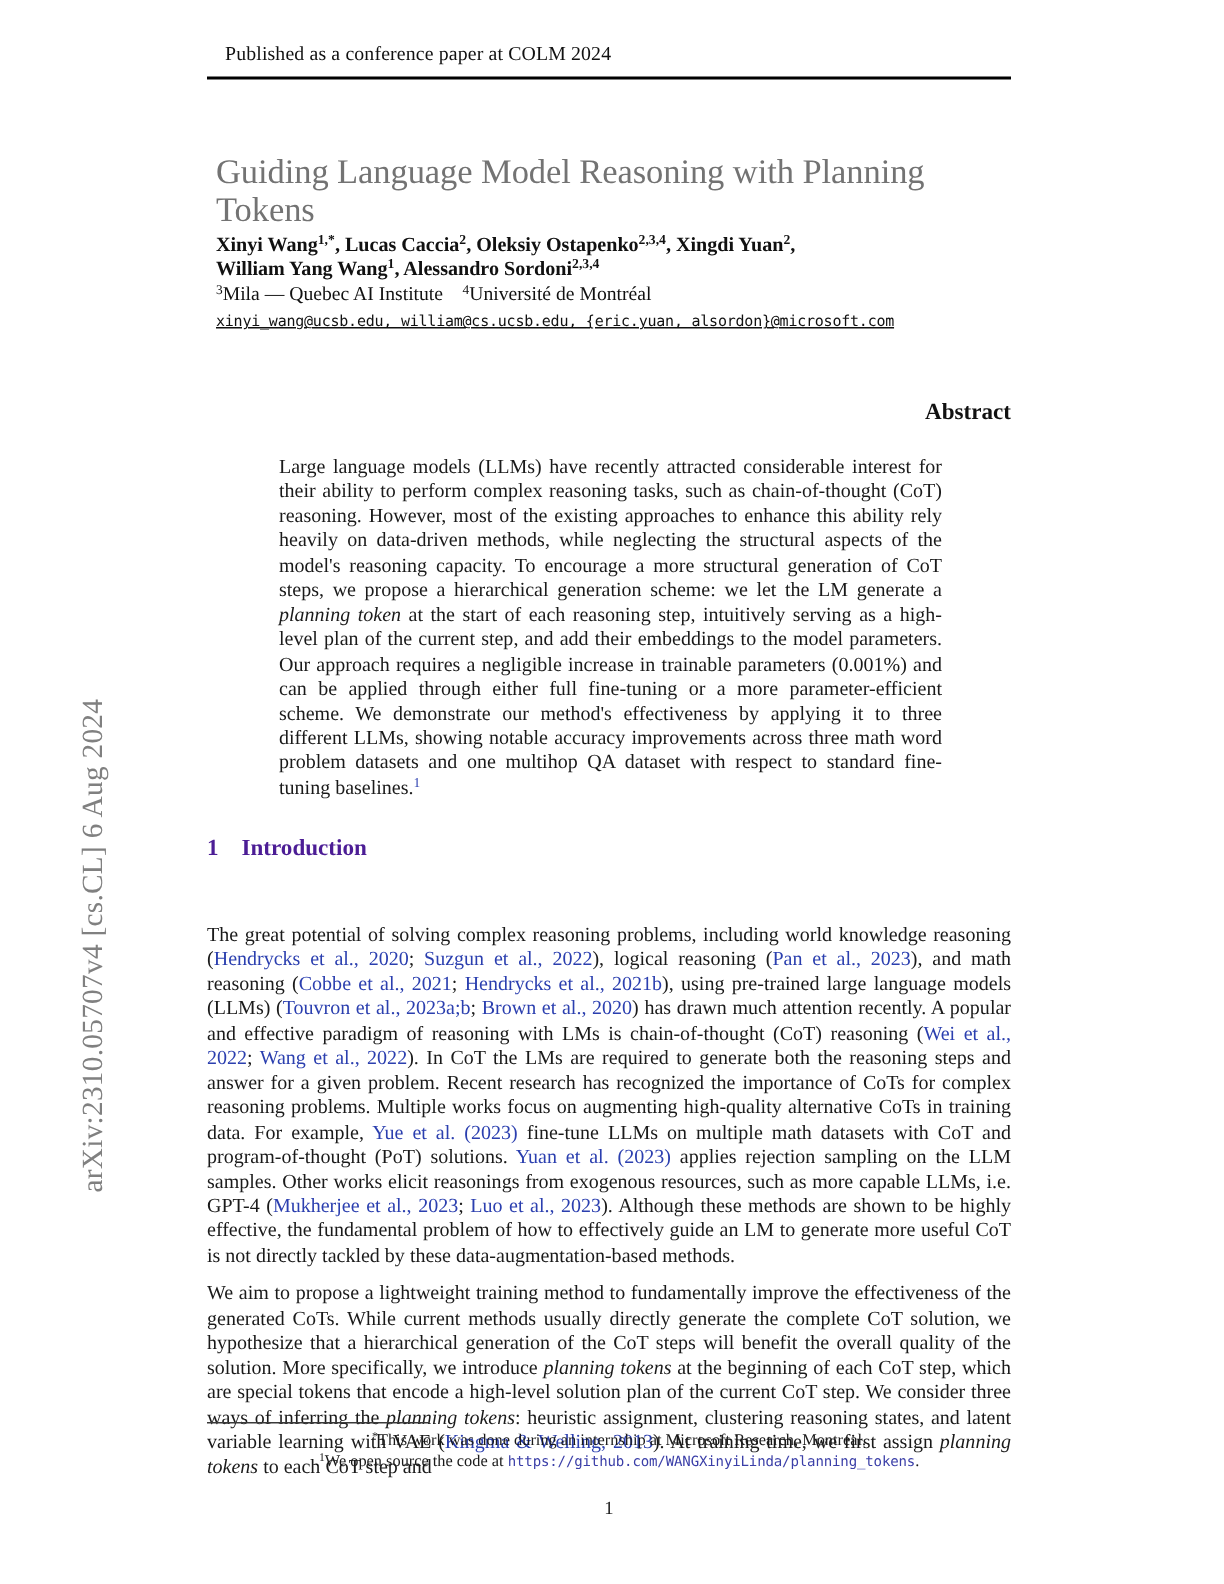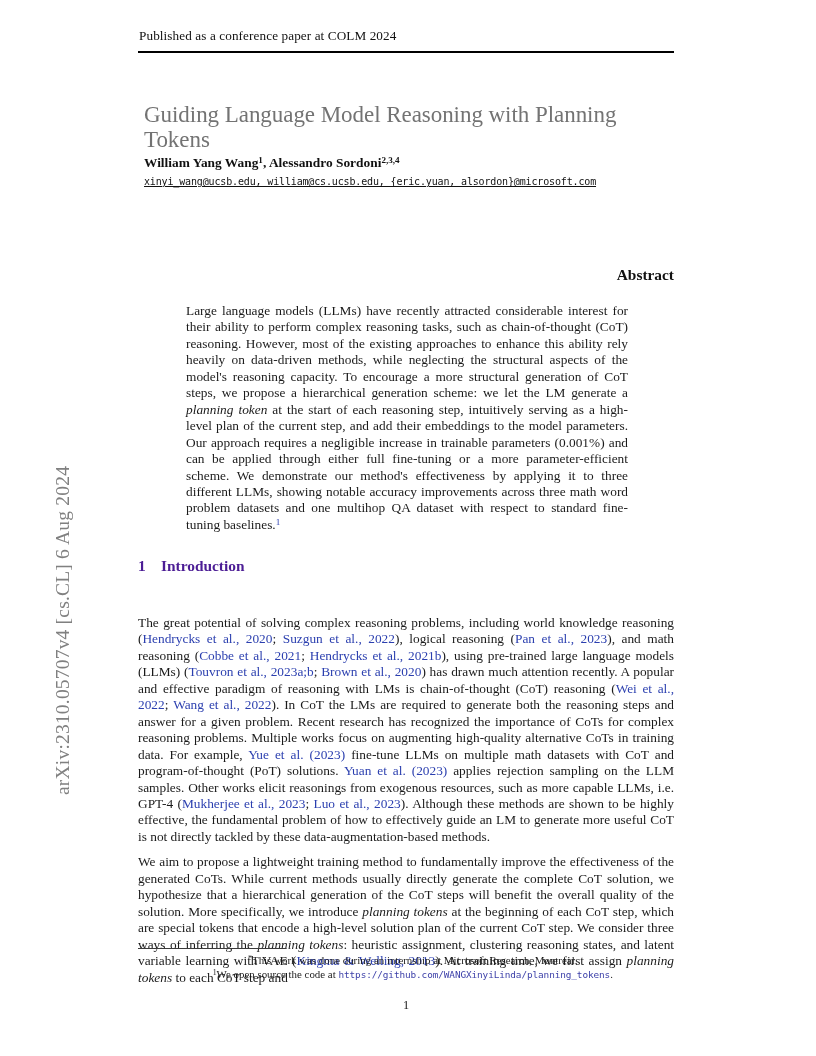--- a/index.html
+++ b/index.html
@@ -42,21 +42,21 @@
     position: absolute;
     left: 138px;
     top: 0;
     width: 536px;
     height: 1056px;
   }
 
   
   #running-header {
     position: absolute;
-    left: 1px;
+    left: 12px;
     top: 28px;
     width: 536px;
   }
   #running-header .htext {
     font-size: 13.2px;
     letter-spacing: 0.1px;
     line-height: 16px;
     color: #111;
   }
   #header-rule {
@@ -220,21 +220,27 @@
 
   <div id="running-header">
     <div class="htext">Published as a conference paper at COLM 2024</div>
   </div>
   <div id="header-rule"></div>
 
   <div id="paper-title">Guiding Language Model Reasoning with Planning Tokens</div>
 
   <div id="author-block">
     <div class="author-line">
+      <span>Xinyi Wang</span><sup>1,*</sup>, <span>Lucas Caccia</span><sup>2</sup>, <span>Oleksiy Ostapenko</span><sup>2,3,4</sup>, <span>Xingdi Yuan</span><sup>2</sup>,
+    </div>
+    <div class="author-line">
       <span>William Yang Wang</span><sup>1</sup>, <span>Alessandro Sordoni</span><sup>2,3,4</sup>
+    </div>
+    <div class="affil-line">
+      <sup>3</sup><span>Mila — Quebec AI Institute</span><span class="affil-gap"></span><sup>4</sup><span>Université de Montréal</span>
     </div>
     <div id="email-line">xinyi_wang@ucsb.edu, william@cs.ucsb.edu, {eric.yuan, alsordon}@microsoft.com</div>
   </div>
 
   <div id="abstract-heading">Abstract</div>
   <div id="abstract-body"><span>Large language models (LLMs) have recently attracted considerable interest for their ability to perform complex reasoning tasks, such as chain-of-thought (CoT) reasoning.  However, most of the existing approaches to enhance this ability rely heavily on data-driven methods, while neglecting the structural aspects of the model's reasoning capacity.  To encourage a more structural generation of CoT steps, we propose a hierarchical generation scheme: we let the LM generate a </span><span class="ital">planning token</span><span> at the start of each reasoning step, intuitively serving as a high-level plan of the current step, and add their embeddings to the model parameters. Our approach requires a negligible increase in trainable parameters (0.001%) and can be applied through either full fine-tuning or a more parameter-efficient scheme. We demonstrate our method's effectiveness by applying it to three different LLMs, showing notable accuracy improvements across three math word problem datasets and one multihop QA dataset with respect to standard fine-tuning baselines.</span><sup class="cite">1</sup></div>
 
   <div id="sec1-heading"><span class="num">1</span><span>Introduction</span></div>
 
   <div id="body-col">

